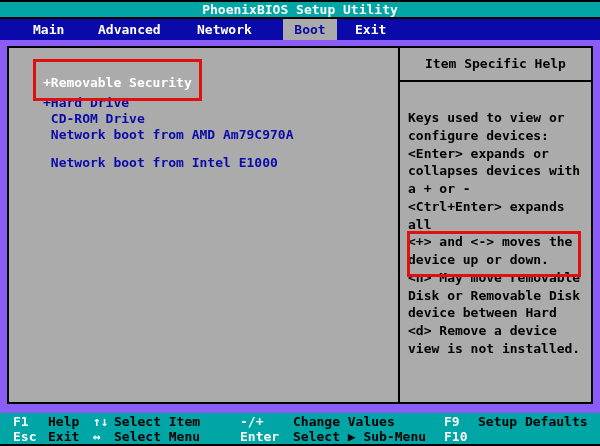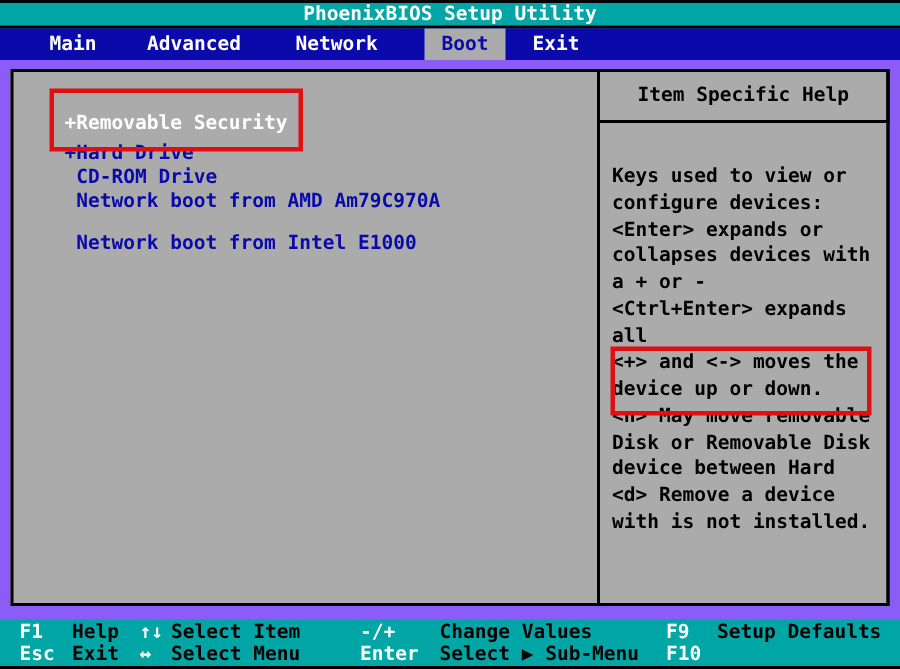--- a/index.html
+++ b/index.html
@@ -108,21 +108,21 @@
     <div class="help-line">collapses devices with</div>
     <div class="help-line">a + or -</div>
     <div class="help-line">&lt;Ctrl+Enter&gt; expands</div>
     <div class="help-line">all</div>
     <div class="help-line">&lt;+&gt; and &lt;-&gt; moves the</div>
     <div class="help-line">device up or down.</div>
     <div class="help-line">&lt;n&gt; May move removable</div>
     <div class="help-line">Disk or Removable Disk</div>
     <div class="help-line">device between Hard</div>
     <div class="help-line">&lt;d&gt; Remove a device</div>
-    <div class="help-line">with is not installed.</div>
+    <div class="help-line">view is not installed.</div>
   </div>
 
   <div class="red-box rb-1"></div>
   <div class="red-box rb-2"></div>
 
   <div class="footer">
     <div class="f-row f-row1">
       <span class="f-cell fkey f-c1">F1</span>
       <span class="f-cell flabel f-c2">Help</span>
       <span class="f-cell fkey f-c3">↑↓</span>

